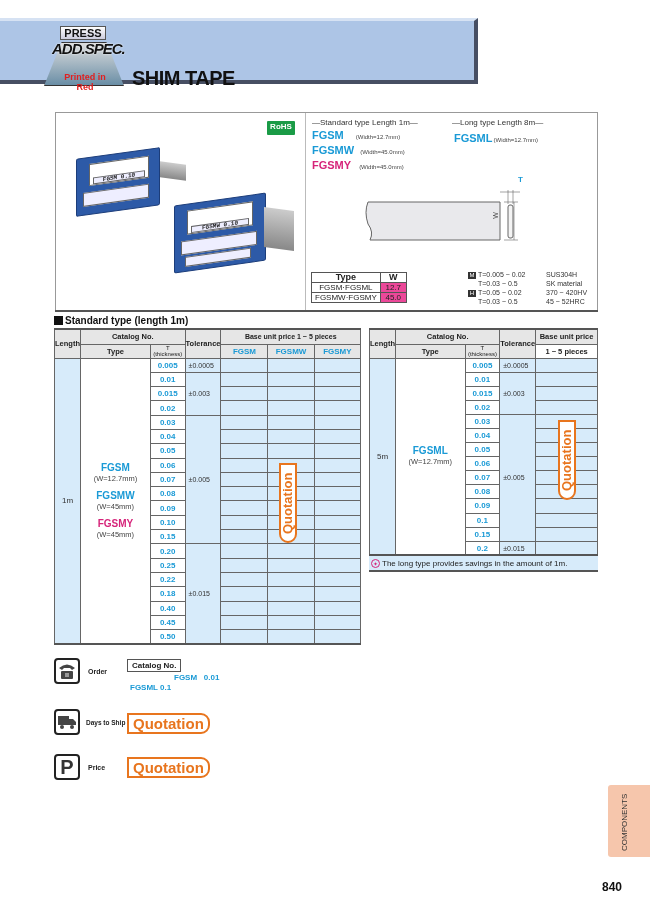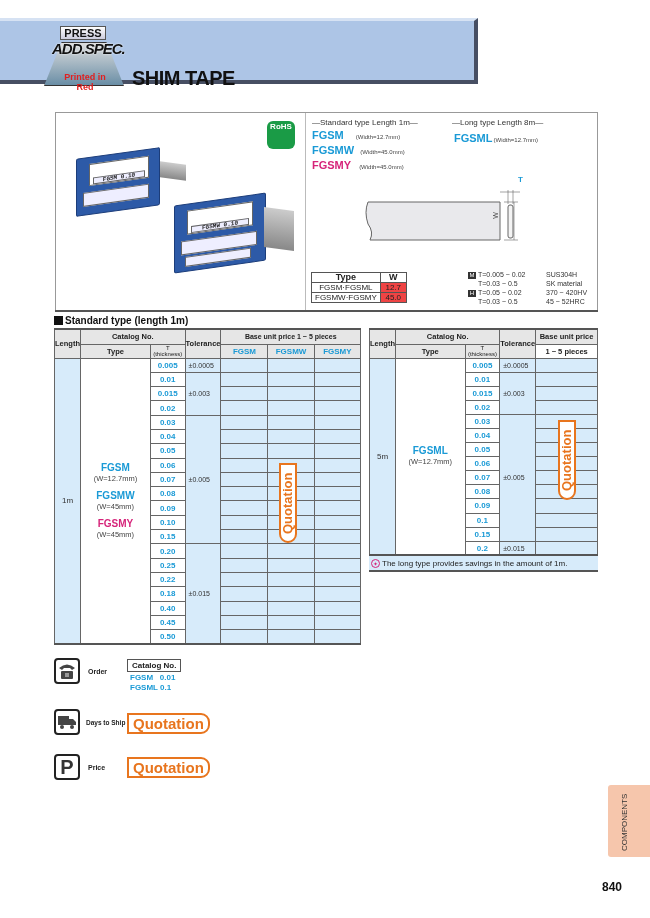--- a/index.html
+++ b/index.html
@@ -11,36 +11,36 @@
   .logo { left: 44px; top: 24px; width: 80px; height: 64px; }
   .logo .press { position: absolute; left: 16px; top: 2px; width: 46px; height: 14px; background: linear-gradient(#fff,#ccd); border: 1px solid #555; font: bold 11px "Liberation Sans", sans-serif; text-align: center; line-height: 12px; color: #111; }
   .logo .trap { position: absolute; left: 0; top: 18px; width: 80px; height: 44px; background: linear-gradient(#ddd,#6a8ea6); clip-path: polygon(22% 0, 78% 0, 100% 100%, 0 100%); border: 1px solid #333; }
   .logo .add { position: absolute; left: 8px; top: 16px; width: 66px; font: italic bold 15px "Liberation Sans", sans-serif; color: #111; text-align: center; letter-spacing: -1px; text-shadow: 0 0 2px #fff; }
   .logo .red { position: absolute; left: 12px; top: 48px; width: 58px; font: bold 9px "Liberation Sans", sans-serif; color: #e02020; text-align: center; }
   .page-title { left: 132px; top: 38px; font: bold 20px "Liberation Sans", sans-serif; color: #111; letter-spacing: -0.5px; margin-top: 29px; }
 
   
   .panel { left: 55px; top: 112px; width: 543px; height: 198px; border: 1px solid #999; border-bottom: none; border-right: 1px solid #999; }
   .photo { left: 56px; top: 113px; width: 250px; height: 197px; border-right: 1px solid #bbb; background: #fff; }
-  .rohs { left: 267px; top: 121px; width: 28px; height: 28px; background: #1a9b46; color: #fff; font: bold 8px "Liberation Sans", sans-serif; border-radius: 6px; text-align: center; line-height: 12px; }
+  .rohs { left: 267px; top: 121px; width: 28px; height: 14px; background: #1a9b46; color: #fff; font: bold 8px "Liberation Sans", sans-serif; border-radius: 1px; text-align: center; line-height: 12px; }
   .box { background: #2d5aa7; border: 1px solid #1c3d7a; border-radius: 2px; }
   .box .lbl { position: absolute; background: #eef; border: 1px solid #666; font: bold 6px "Liberation Mono", monospace; color: #222; text-align: center; }
   .tape { background: linear-gradient(#ccc,#888); }
 
   .spec-line { font-size: 8px; color: #333; }
   .model { font: bold 11px "Liberation Sans", sans-serif; }
   .model-note { font-size: 6px; color: #444; margin-left: 6px; }
   .cyan { color: #1a9ad6; }
   .magenta { color: #d6247a; }
 
   
   table { border-collapse: collapse; }
   .typew td, .typew th { border: 1px solid #555; font-size: 8px; padding: 0 3px; height: 10px; line-height: 9px; text-align: center; }
   .typew th { font-weight: bold; font-size: 9px; }
-  .typew td.w { background: #ef4444; }
+  .typew td.w { background: #ec4899; }
   .mat { font-size: 7px; color: #333; line-height: 9px; }
   .mat .k { display: inline-block; width: 8px; height: 7px; background: #333; color: #fff; font-size: 6px; text-align: center; line-height: 7px; margin-right: 2px; }
 
   
   .sec-title { font: bold 10px "Liberation Sans", sans-serif; color: #111; }
   .sec-title .sq { display: inline-block; width: 9px; height: 9px; background: #111; margin-right: 2px; vertical-align: -1px; }
   .mt { position: absolute; border-top: 2px solid #555; border-bottom: 2px solid #555; }
   .mt td, .mt th { border: 1px solid #666; font-size: 7.5px; text-align: center; padding: 0; }
   .mt th { background: #e6e6e6; font-weight: bold; color: #222; }
   .mt th.hd-model { color: #1a9ad6; font-size: 8px; }
@@ -409,21 +409,21 @@
 <div class="abs ico" style="left:54px;top:658px;">
     <svg width="20" height="20" viewBox="0 0 20 20">
       <path d="M2 7 Q10 0 18 7 L15 9 L13 7 L7 7 L5 9Z" fill="#444"></path>
       <rect x="4" y="10" width="12" height="8" rx="1" fill="#444"></rect>
       <rect x="8" y="12" width="4" height="4" fill="#999"></rect>
     </svg>
   </div>
 <div class="abs lab" style="left:88px;top:668px;">Order</div>
 <div class="abs catbox" style="left:127px;top:659px;">Catalog No.</div>
 <div class="abs cat-ex" style="left:130px;top:673px;">
-  <div style="white-space:pre;">FGSM   0.01</div>
+  <div style="white-space:pre;margin-left:44px;">FGSM   0.01</div>
   <div style="white-space:pre;">FGSML 0.1</div>
 </div>
 
 <div class="abs ico" style="left:54px;top:709px;">
     <svg width="20" height="16" viewBox="0 0 20 16">
       <rect x="1" y="2" width="11" height="9" fill="#444"></rect>
       <path d="M12 5 L16 5 L19 8 L19 11 L12 11Z" fill="#444"></path>
       <circle cx="5" cy="13" r="2" fill="#444"></circle>
       <circle cx="15" cy="13" r="2" fill="#444"></circle>
     </svg>

